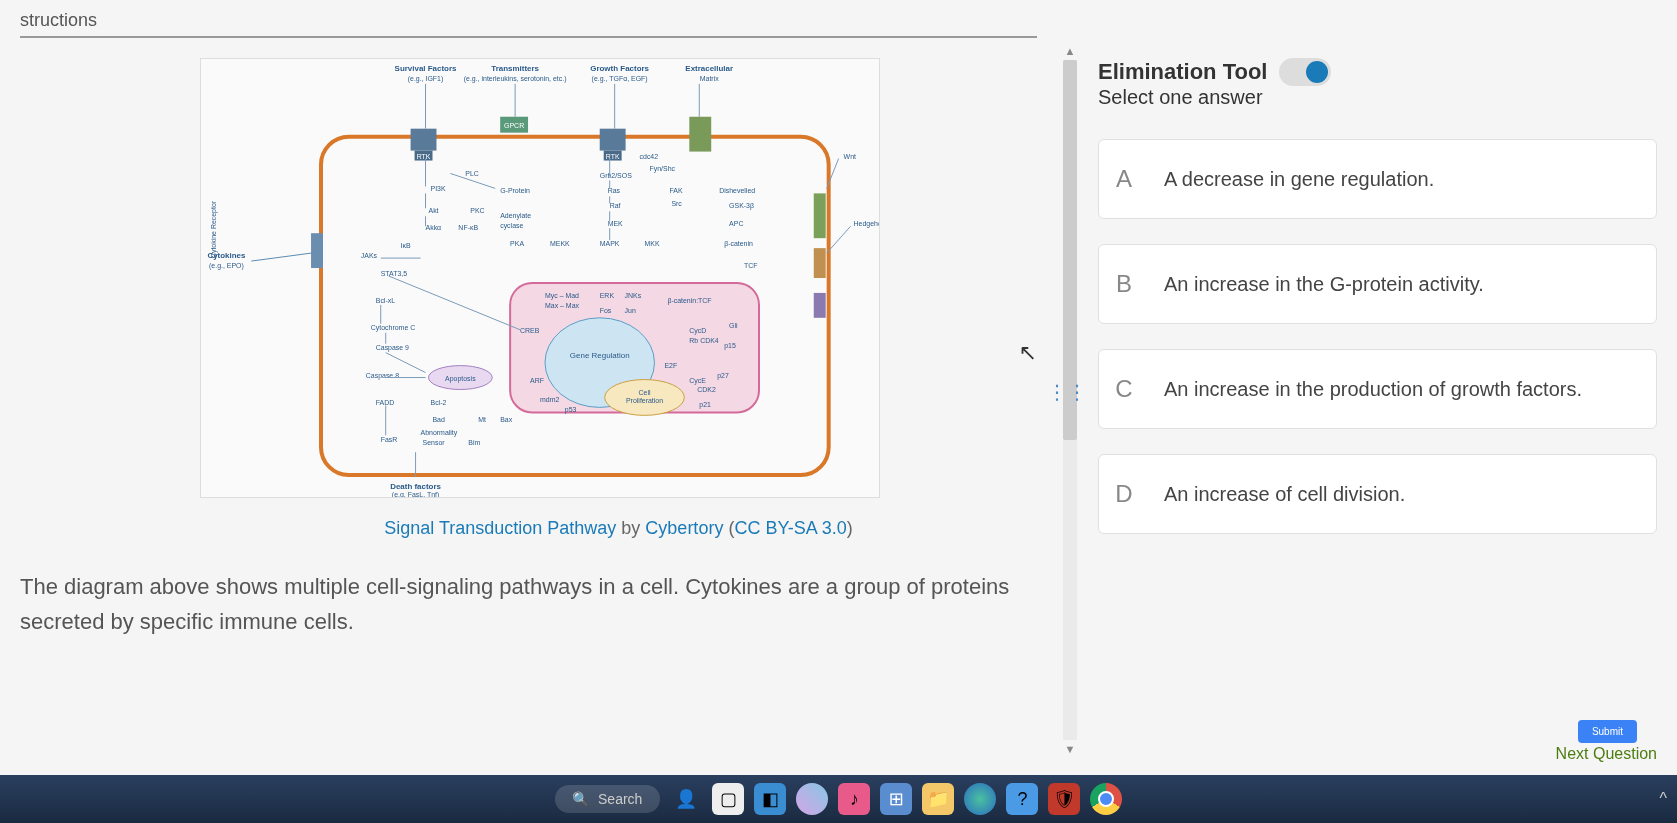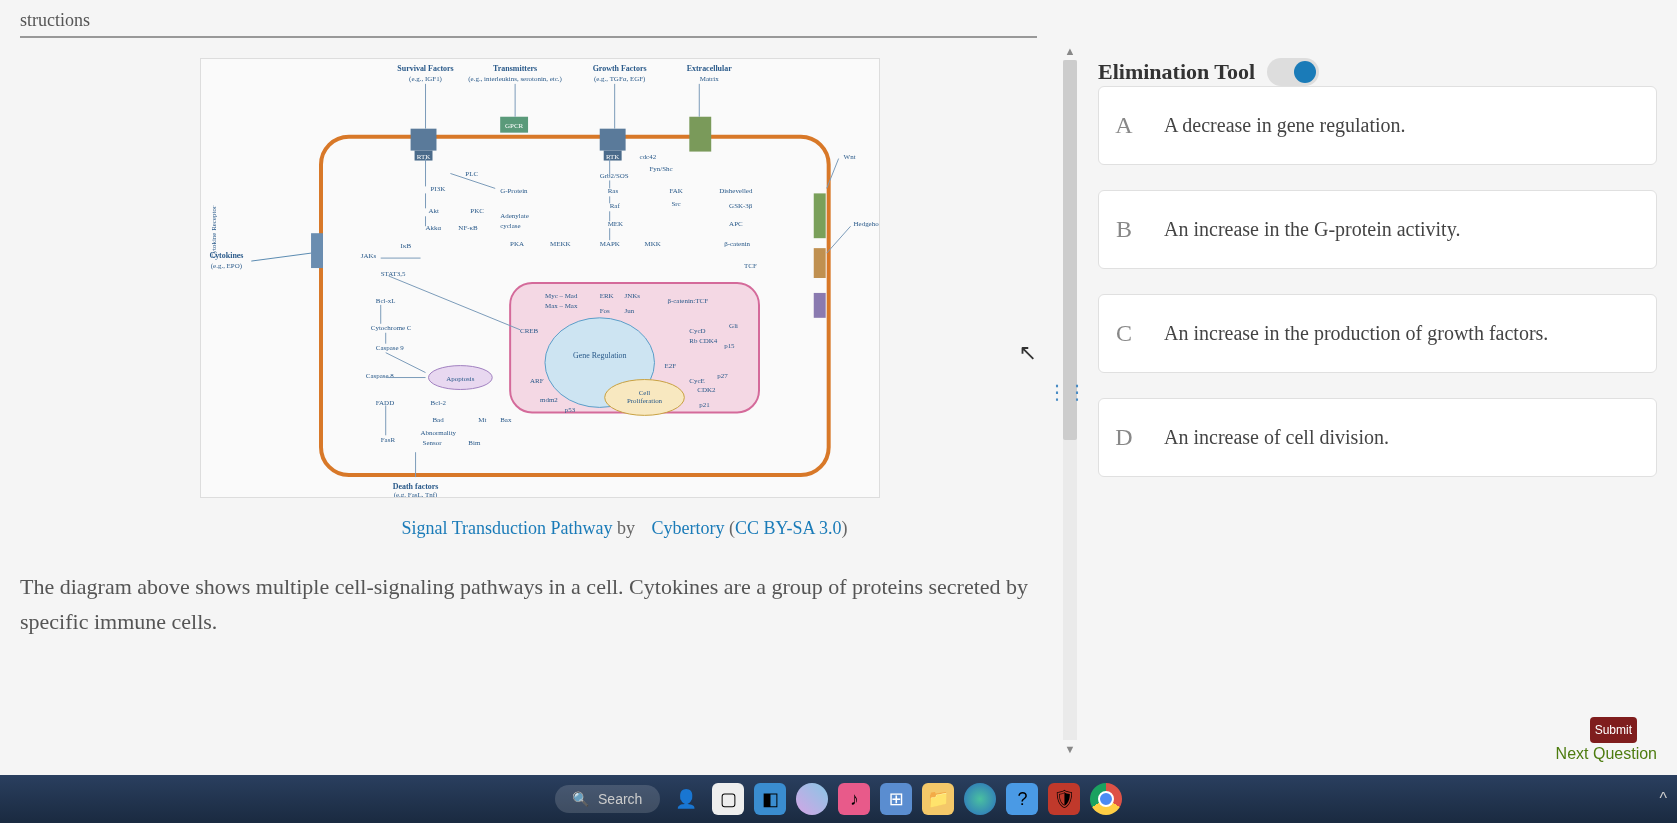--- a/index.html
+++ b/index.html
@@ -8,21 +8,20 @@
       background: #f5f5f5;
       width: 1677px;
       height: 823px;
       overflow: hidden;
       position: relative;
     }
     .main-container {
       display: flex;
       height: 760px;
       padding: 10px 20px;
-      font-family: Liberation Serif, serif;
     }
     .left-panel {
       flex: 1;
       padding-right: 40px;
       overflow-y: auto;
     }
     .right-panel {
       width: 580px;
       padding-left: 20px;
       border-left: 1px solid transparent;
@@ -46,21 +45,21 @@
     }
     .diagram-svg {
       width: 100%;
       height: 100%;
     }
     .caption {
       text-align: center;
       font-size: 18px;
       margin: 15px 0 30px 180px;
     }
-    .caption-link { color: #1a7bb8; margin-left: 12px; }
+    .caption-link { color: #1a7bb8; }
     .caption-by { color: #666; }
     .caption-license { color: #1a7bb8; margin-top: 42px; }
     .question-text {
       font-size: 22px;
       color: #555;
       line-height: 1.6;
       margin-top: 28px;
     }
     .question-text strong { font-weight: bold; color: #333; }
     .elim-tool {
@@ -208,25 +207,25 @@
       position: absolute;
       right: 20px;
       bottom: 60px;
       color: #4d7c0f;
       font-size: 16px;
     }
     .sub-btn {
       position: absolute;
       right: 40px;
       bottom: 80px;
-      background: #7f1d1d;
+      background: #3b82f6;
       color: white;
-      padding: 6px 5px;
+      padding: 6px 14px;
       border-radius: 4px;
-      font-size: 12px;
+      font-size: 10px;
     }
     .diagram-text { font-size: 8px; fill: #2a5a8a; }
     .diagram-text-sm { font-size: 7px; fill: #2a5a8a; }
   </style>
 </head>
 <body>
 
 <div class="main-container">
   <div class="left-panel">
     <div class="header-label">structions</div>
@@ -395,20 +394,21 @@
     <div class="header-label" style="visibility:hidden">Answer Options</div>
     <div class="divider-line" style="visibility:hidden"></div>
 
     <div class="elim-tool">
       <span>Elimination Tool</span>
       <div class="toggle">
         <div class="toggle-knob"></div>
       </div>
     </div>
 
+    <div class="select-prompt">Select one answer</div>
 
     <div class="answer-option">
       <div class="answer-letter">A</div>
       <div class="answer-text">A decrease in gene regulation.</div>
     </div>
     <div class="answer-option">
       <div class="answer-letter">B</div>
       <div class="answer-text">An increase in the G-protein activity.</div>
     </div>
     <div class="answer-option">

